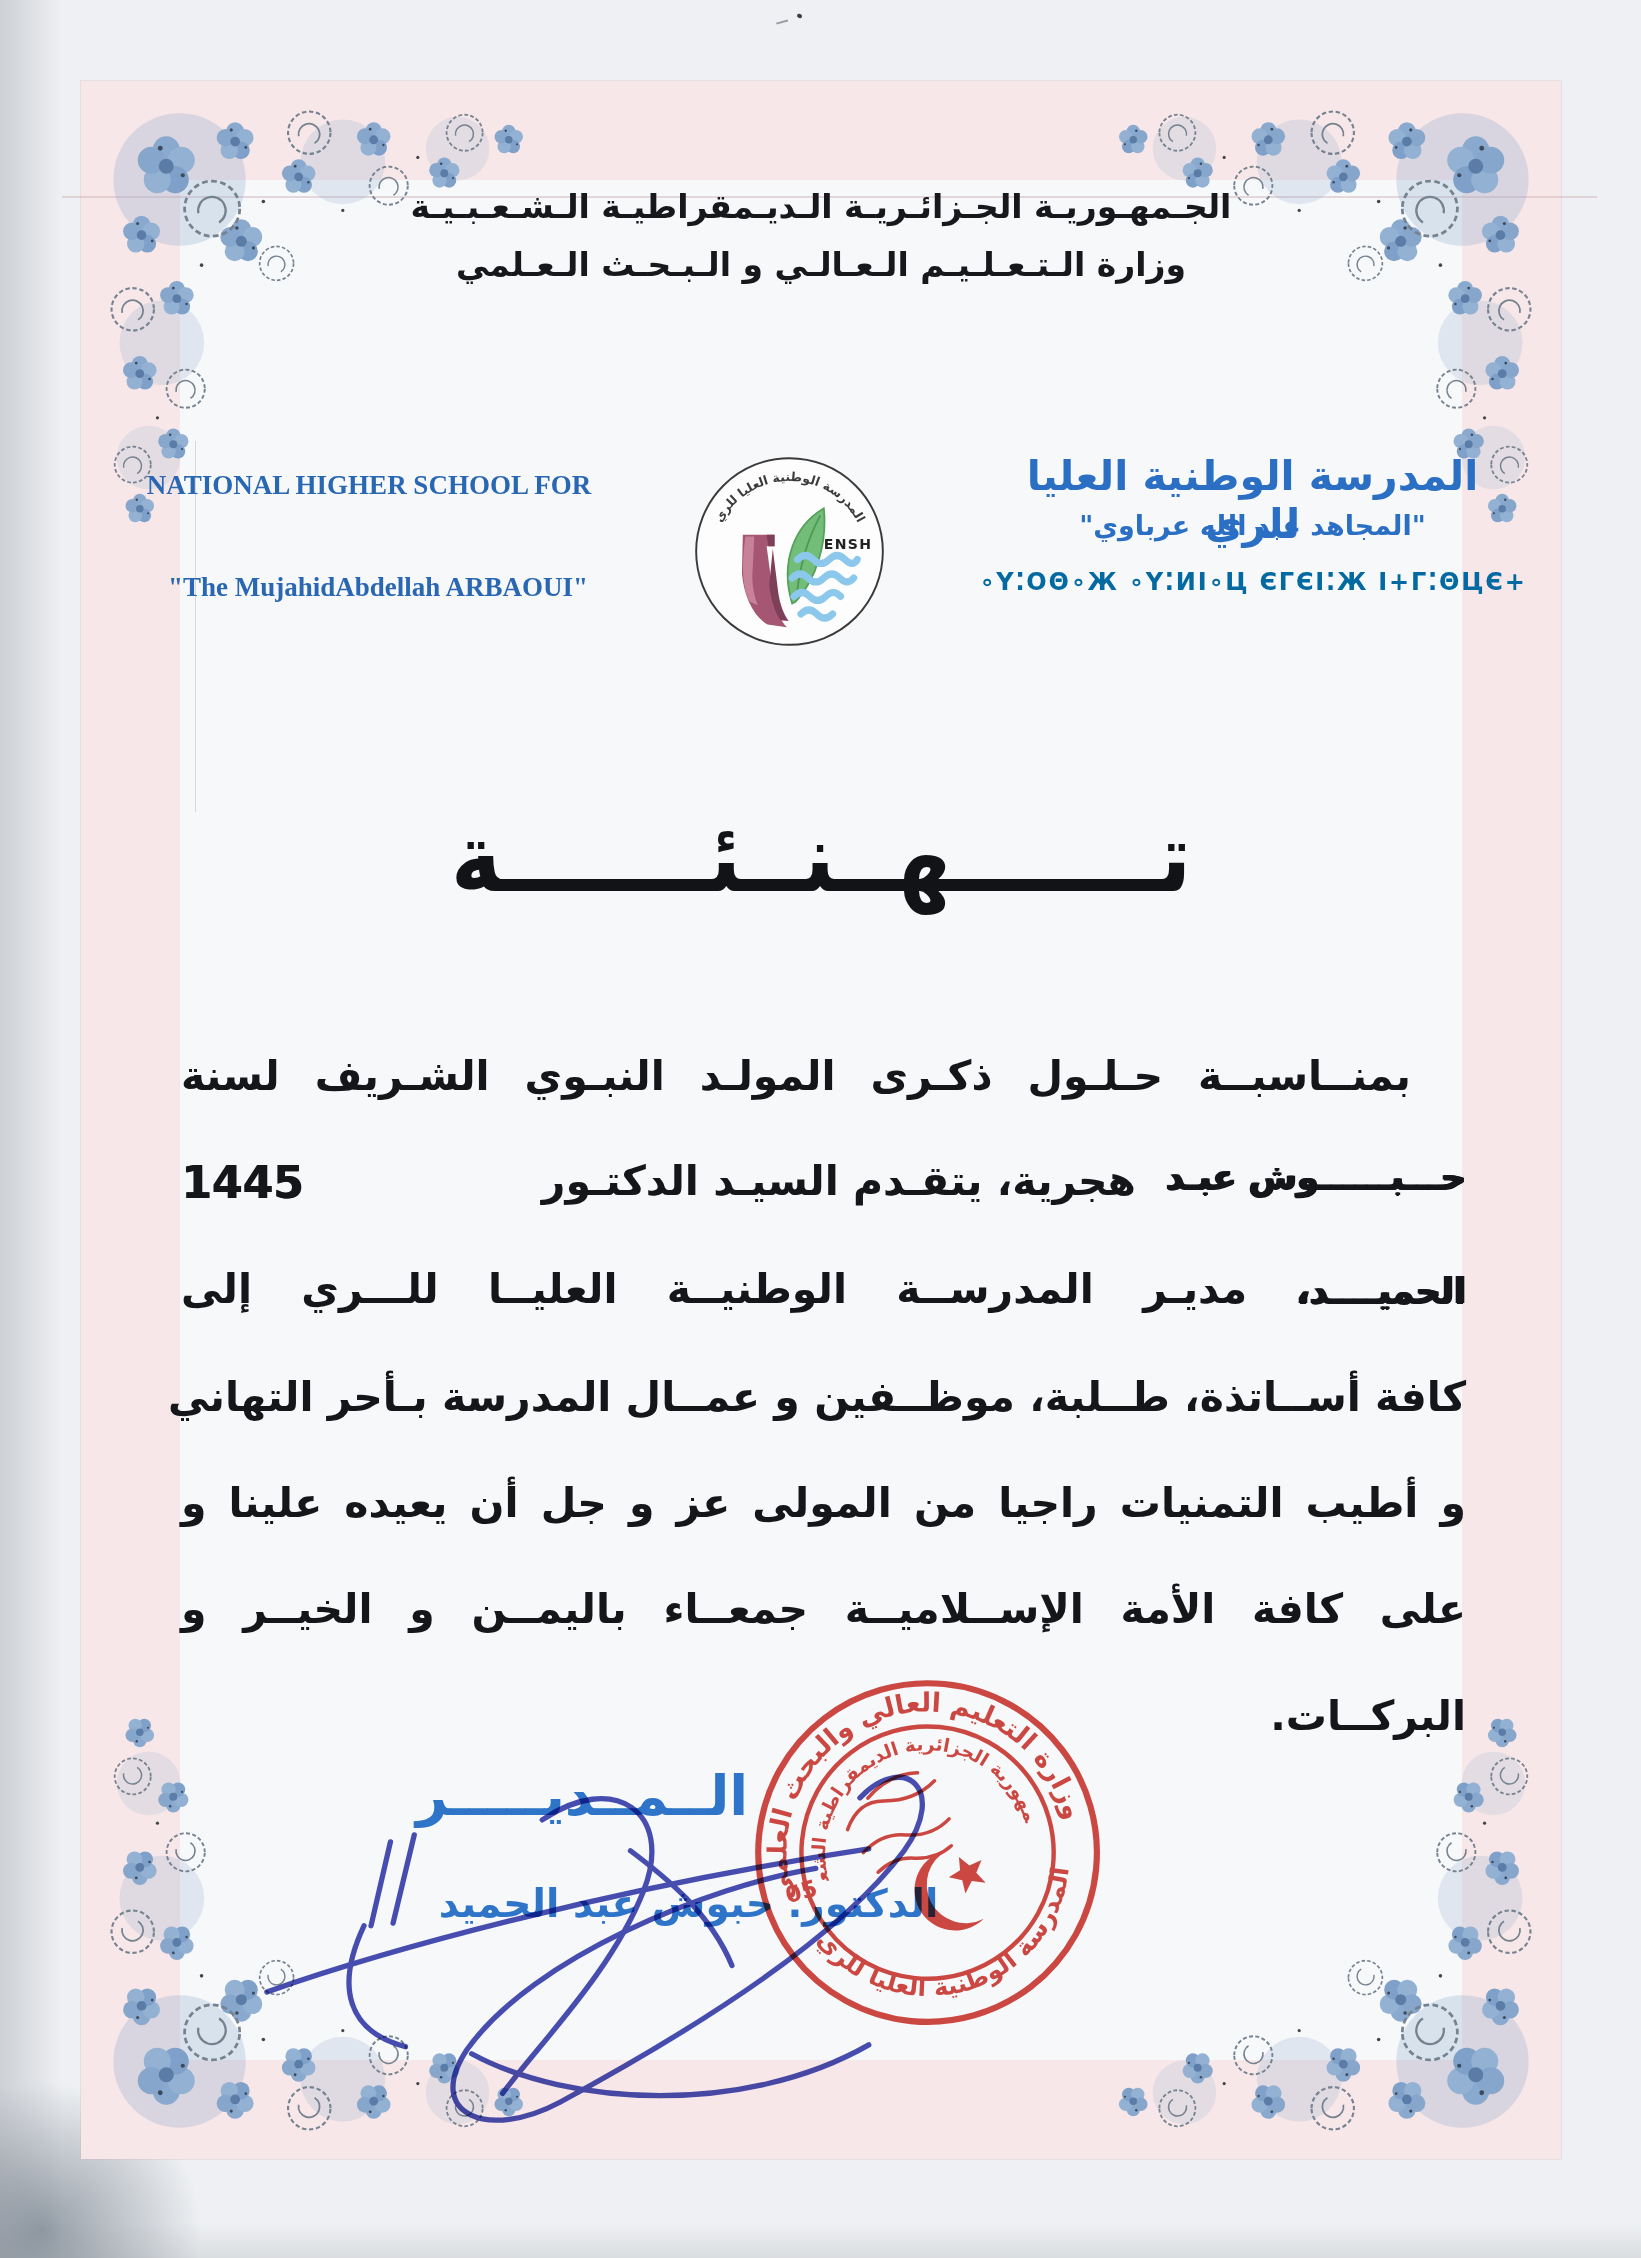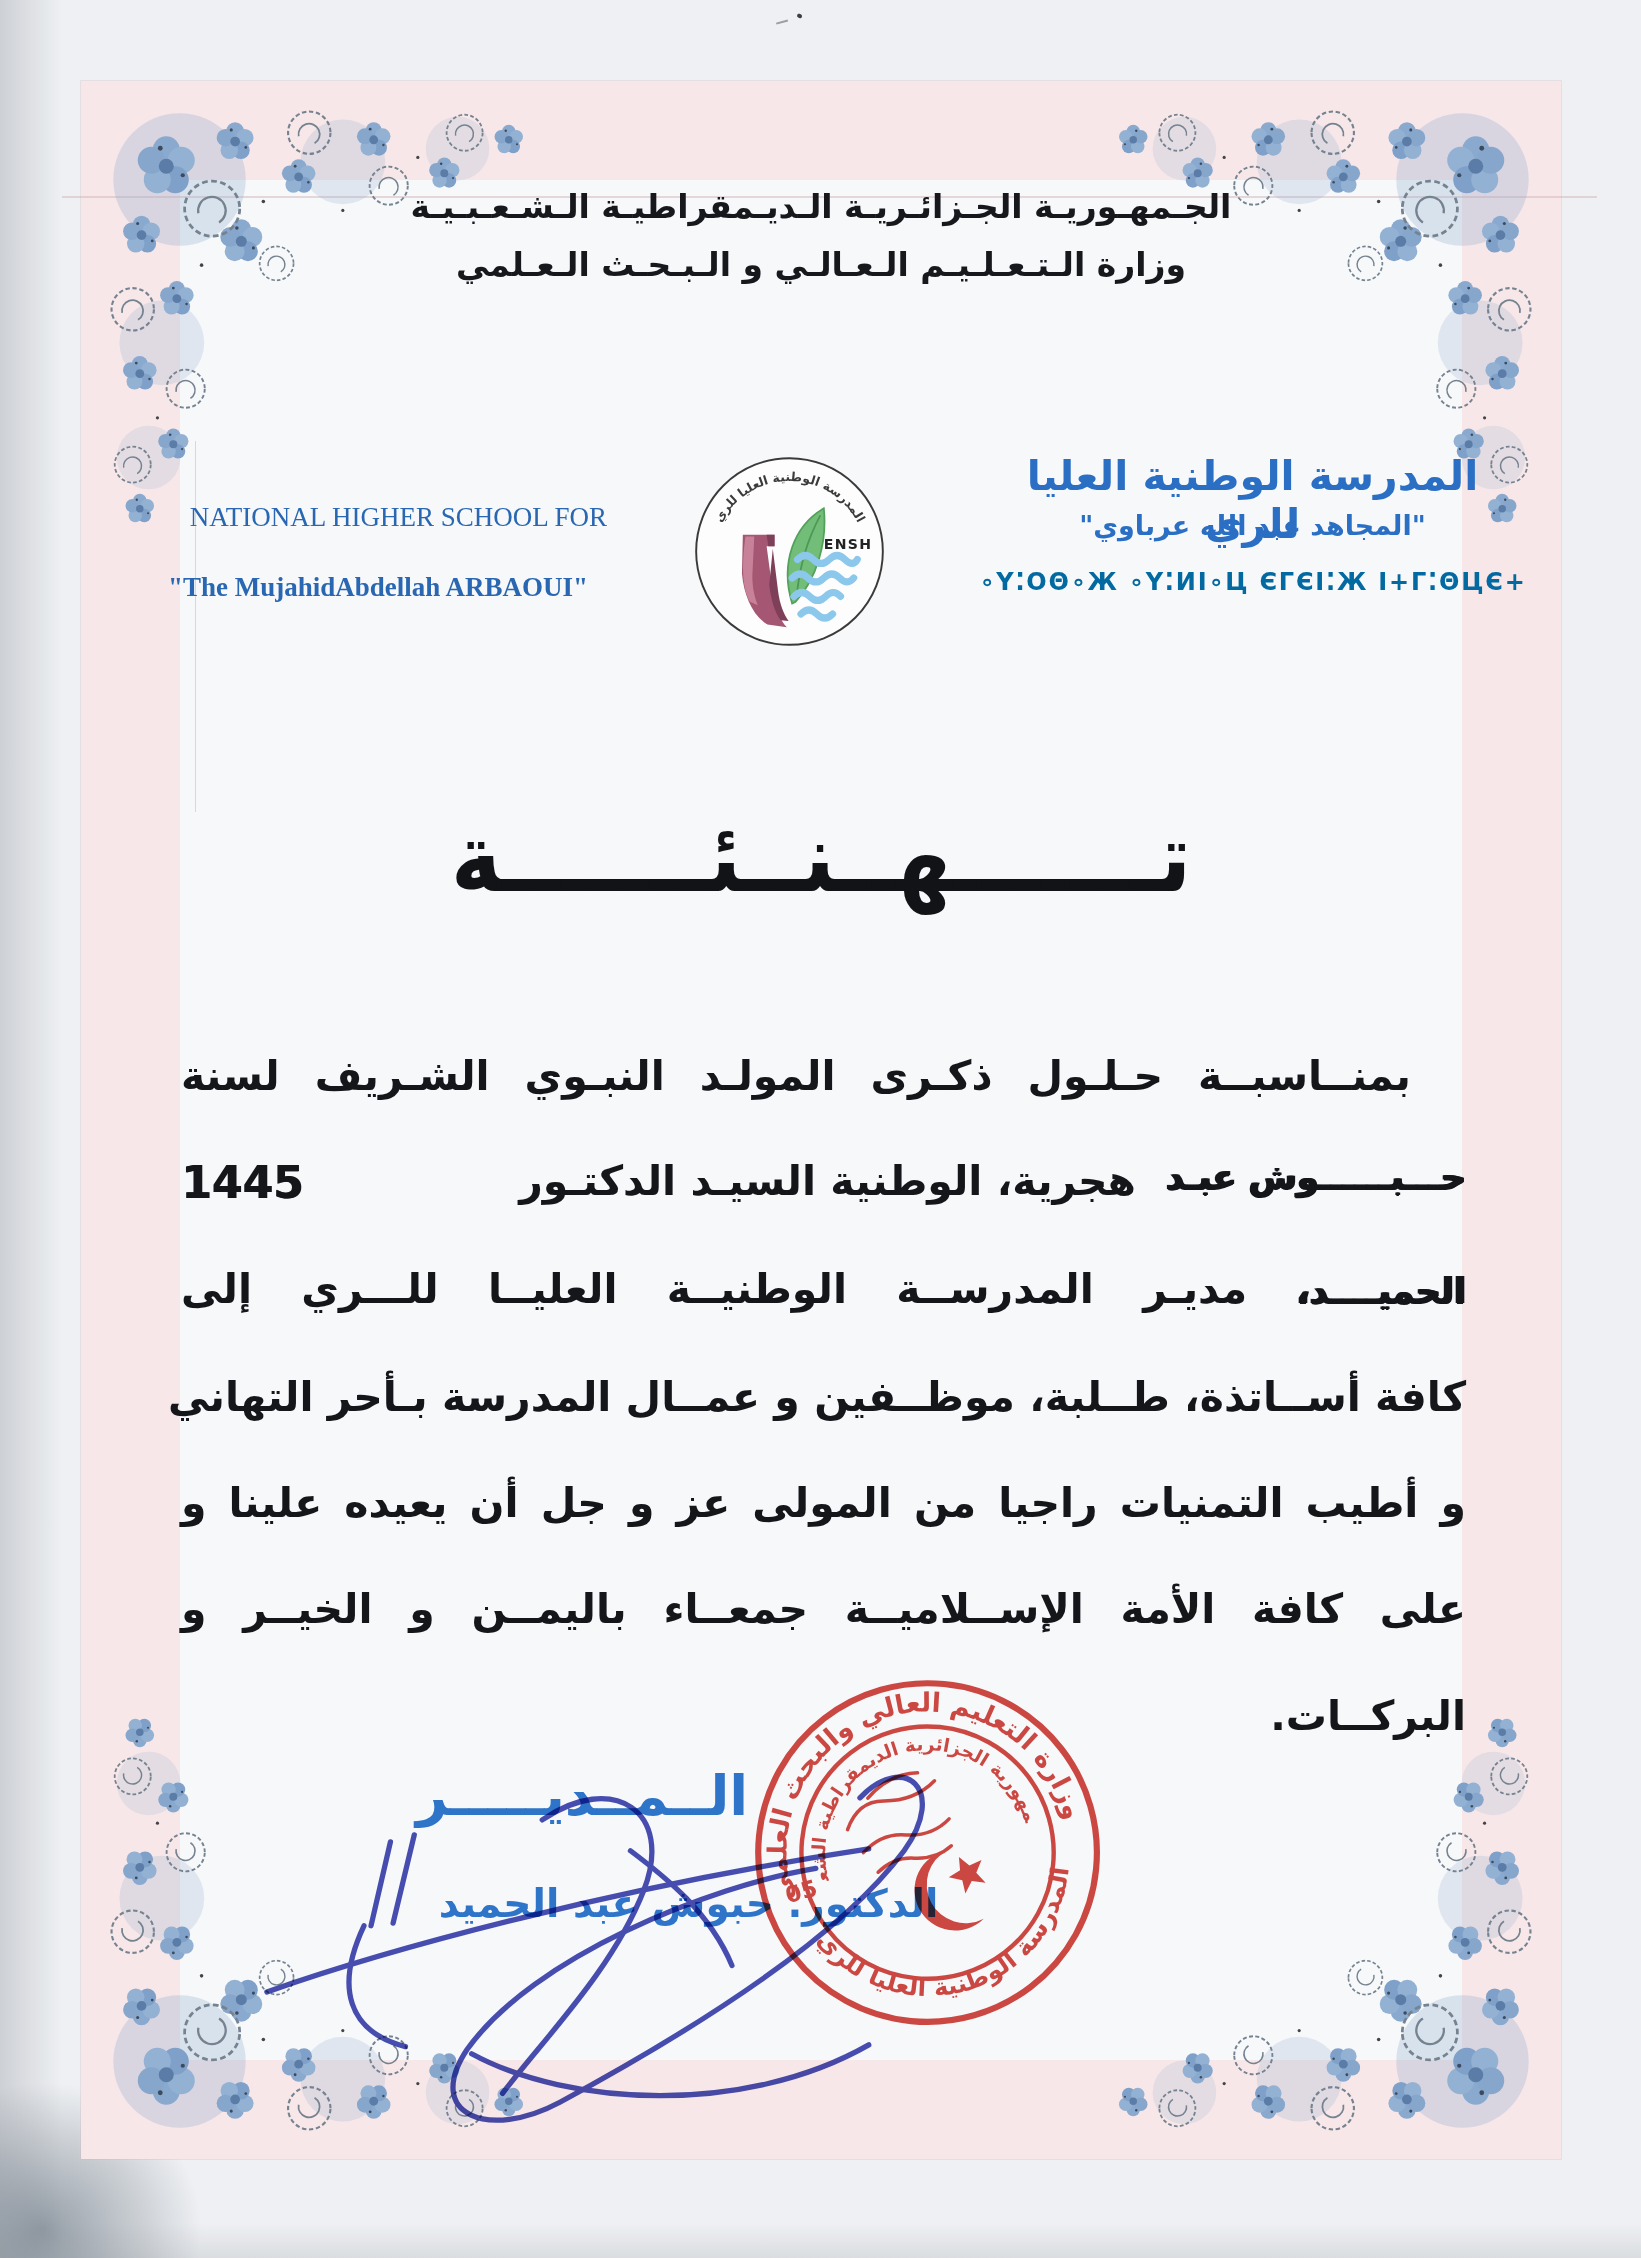--- a/index.html
+++ b/index.html
@@ -34,22 +34,22 @@
 
   .abs{position:absolute;}
   .ctr{text-align:center;}
 
   
   .hdr{left:0;width:100%;color:#17181c;font-weight:bold;font-size:33px;letter-spacing:0.9px;}
   .hdr1{top:187px;}
   .hdr2{top:245px;}
 
   
-  .en-block{left:131px;top:500px;width:476px;text-align:right;color:#2a67b2;
-    font-family:"Liberation Serif",serif;font-weight:normal;font-size:27px;line-height:35px;}
+  .en-block{left:131px;top:468px;width:476px;text-align:center;color:#2a67b2;
+    font-family:"Liberation Serif",serif;font-weight:bold;font-size:27px;line-height:35px;}
   .en-motto{left:131px;top:572px;width:494px;text-align:center;color:#2a67b2;
     font-family:"Liberation Serif",serif;font-weight:bold;font-size:27px;}
   .ar-block-name{left:988px;top:452px;width:529px;text-align:center;color:#2b6fc4;font-weight:bold;font-size:41px;}
   .ar-block-motto{left:988px;top:510px;width:529px;text-align:center;color:#2b6fc4;font-weight:bold;font-size:27px;}
   .tifinagh{left:953px;top:568px;width:600px;text-align:center;color:#0369a1;font-weight:bold;font-size:24px;letter-spacing:1.8px;white-space:nowrap;}
 
   .logo-svg{left:690px;top:452px;}
 
   
   .title{left:0;top:807px;width:100%;text-align:center;color:#121316;
@@ -189,21 +189,21 @@
 <div class="abs ar-block-name" dir="rtl">المدرسة الوطنية العليا للري</div>
 <div class="abs ar-block-motto" dir="rtl">"المجاهد عبد الله عرباوي"</div>
 <div class="abs tifinagh">∘Y⁚ΟΘ∘Ж ∘Y⁚ИΙ∘Ц ЄΓЄΙ⁚Ж Ι+Γ⁚ΘЦЄ+</div>
 
 <div class="abs title" dir="rtl">تـــــــهــنــئـــــــة</div>
 
 <div class="abs bline b1">بمنــاسبــة حـلـول ذكـرى المولـد النبـوي الشـريف لسنة</div>
 <div class="abs bline b2">
   <span class="num" dir="ltr">1445</span>
   <span class="mid">
-      <span>هجرية، الوطنية السيـد الدكتـور</span>
+      <span>هجرية، يتقـدم السيـد الدكتـور</span>
     </span>
   <b class="bname" dir="rtl">حـــبــــــوش عبـد</b>
 </div>
 <div class="abs bline b3"><b class="bname">الحميــــد،</b> <span>مديـر المدرســة الوطنيــة العليــا للـــري إلى</span></div>
 <div class="abs bline b4">كافة أســاتذة، طــلبة، موظــفين و عمــال المدرسة بـأحر التهاني</div>
 <div class="abs bline b5">و أطيب التمنيات راجيا من المولى عز و جل أن يعيده علينا و</div>
 <div class="abs bline b6">على كافة الأمة الإســلاميــة جمعــاء باليمــن و الخيــر و</div>
 <div class="abs bline b7">البركــات.</div>
 
 <div class="abs director" dir="rtl">الــمــديـــــر</div>

